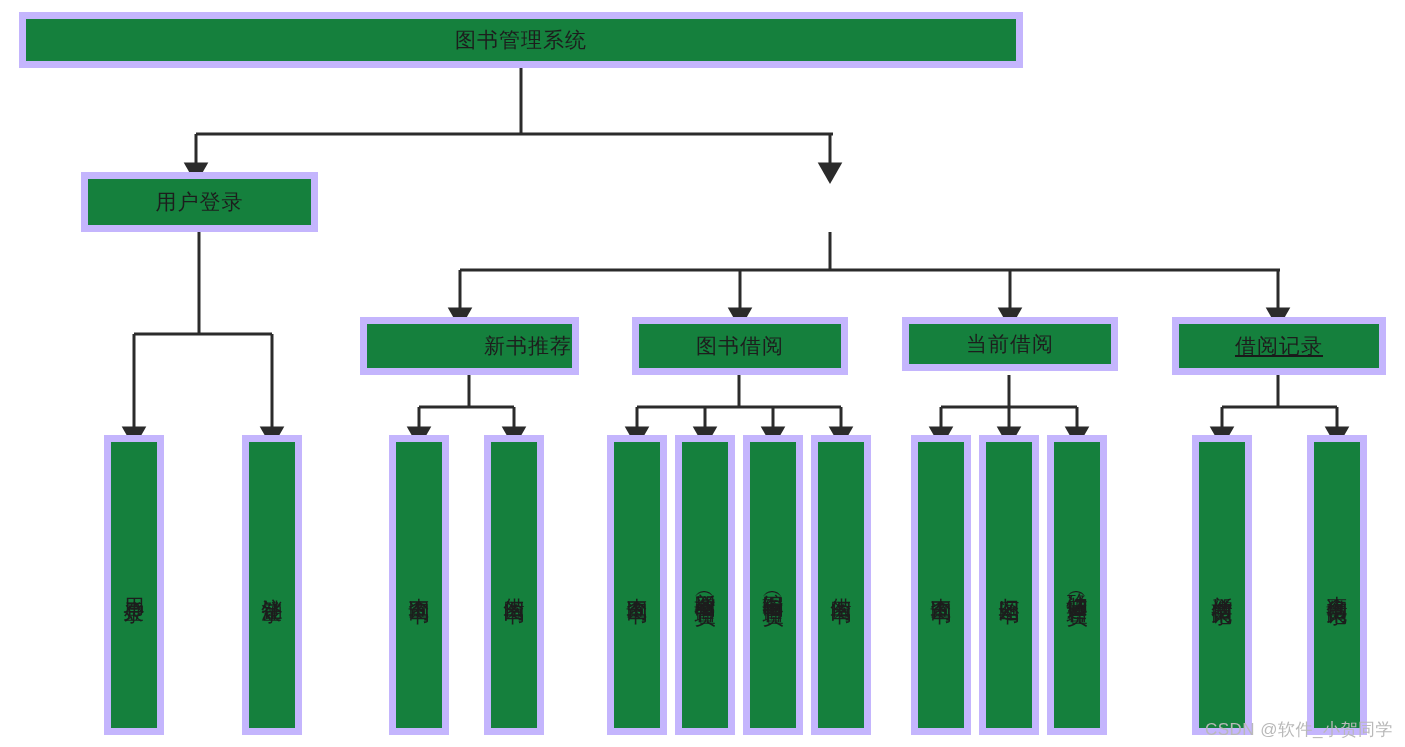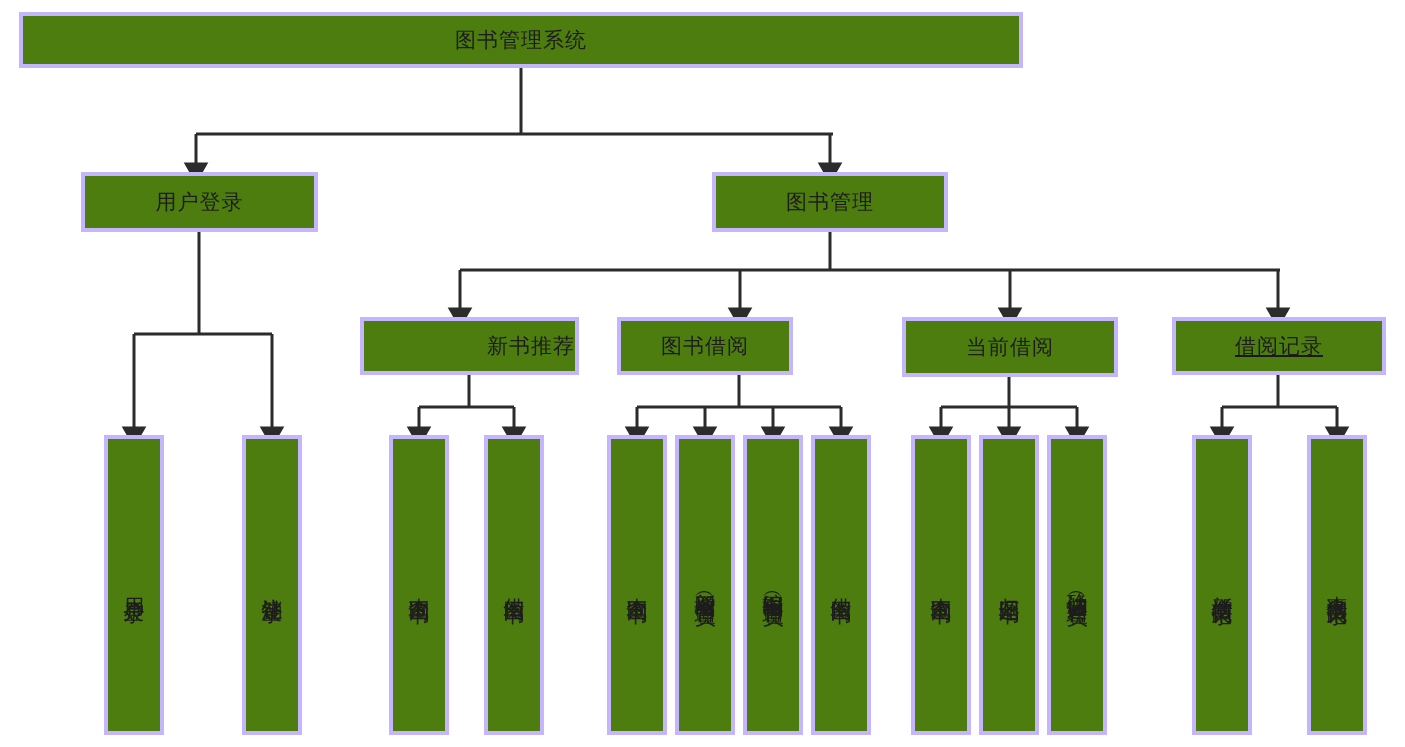--- a/index.html
+++ b/index.html
@@ -10,22 +10,22 @@
   }
   #diagram-root{position:absolute;left:0;top:0;width:1405px;height:747px;}
 
   
   #connector-layer{position:absolute;left:0;top:0;width:1405px;height:747px;}
 
   
   .node{
     position:absolute;
     box-sizing:border-box;
-    background:#4d7c0f;
-    border:4px solid #c4b5fd;
+    background:#15803d;
+    border:7px solid #c4b5fd;
     display:flex;
     align-items:center;
     justify-content:center;
     z-index:2;
   }
   .node .label{
     font-size:21px;
     line-height:1.25;
     letter-spacing:1px;
     white-space:nowrap;
@@ -115,33 +115,30 @@
   </svg>
 
   <div class="node" style="left:19px;top:12px;width:1004px;height:56px;">
     <span class="label">图书管理系统</span>
   </div>
 
   <div class="node" style="left:81px;top:172px;width:237px;height:60px;">
     <span class="label">用户登录</span>
   </div>
 
-  <div class="node" style="left:712px;top:172px;width:236px;height:60px;">
-    <span class="label">图书管理</span>
-  </div>
 
   <div class="node" style="left:360px;top:317px;width:219px;height:58px;justify-content:flex-end;">
     <span class="label">新书推荐</span>
   </div>
 
-  <div class="node" style="left:617px;top:317px;width:176px;height:58px;">
+  <div class="node" style="left:632px;top:317px;width:216px;height:58px;">
     <span class="label">图书借阅</span>
   </div>
 
-  <div class="node" style="left:902px;top:317px;width:216px;height:60px;">
+  <div class="node" style="left:902px;top:317px;width:216px;height:54px;">
     <span class="label">当前借阅</span>
   </div>
 
   <div class="node" style="left:1172px;top:317px;width:214px;height:58px;text-decoration:underline;">
     <span class="label">借阅记录</span>
   </div>
 
   <div class="node vertical" style="left:104px;top:435px;width:60px;height:300px;">
     <span class="label">用户登录</span>
   </div>
@@ -187,14 +184,15 @@
   </div>
 
   <div class="node vertical" style="left:1192px;top:435px;width:60px;height:300px;">
     <span class="label">新增借阅记录</span>
   </div>
 
   <div class="node vertical" style="left:1307px;top:435px;width:60px;height:300px;">
     <span class="label">查询借阅记录</span>
   </div>
 
+  <div id="watermark">CSDN @软件_小贺同学</div>
 
 </div>
 
 </body></html>

